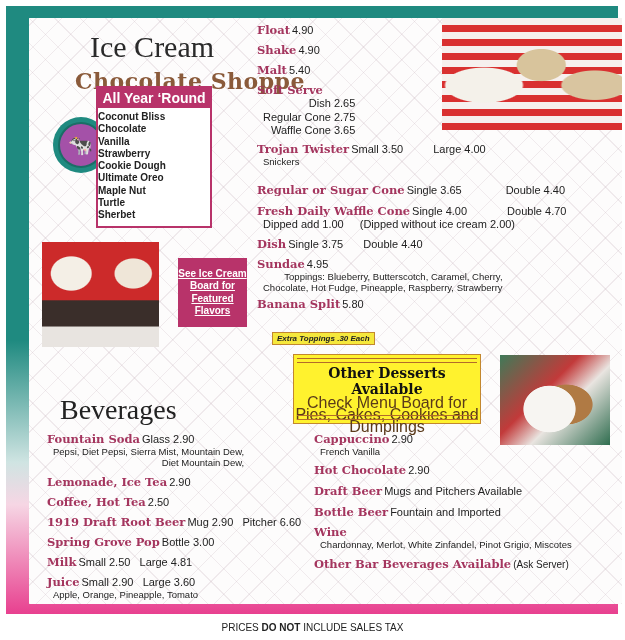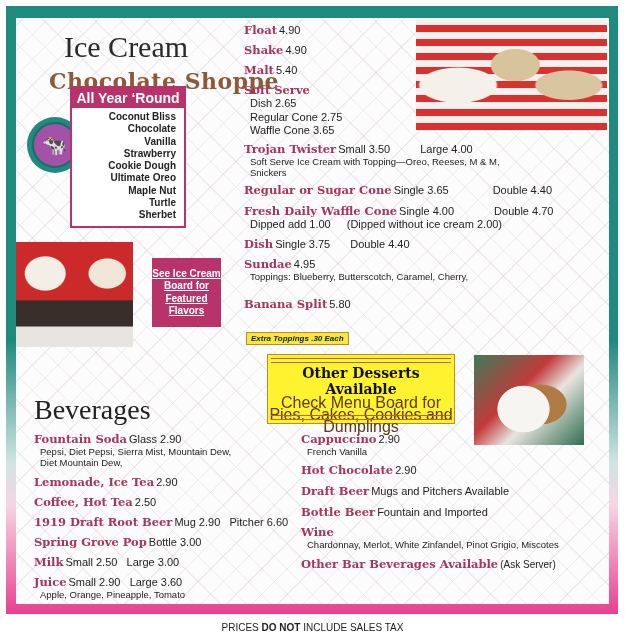--- a/index.html
+++ b/index.html
@@ -6,26 +6,26 @@
   body { width:625px; height:640px; background:#ffffff; position:relative; overflow:hidden;
          font-family:"Liberation Sans", sans-serif; color:#222; }
   .frame { position:absolute; left:6px; top:6px; width:612px; height:608px;
            background:linear-gradient(to bottom, #1f8a80 0%, #1f8a80 55%, #cfe4e2 75%, #f6d6e4 82%, #e8408f 100%); }
   .inner { position:absolute; left:16px; top:18px; width:593px; height:586px;
            background-color:#fdfcfc;
            background-image:
              repeating-linear-gradient(45deg, rgba(200,180,190,0.25) 0 1px, transparent 1px 18px),
              repeating-linear-gradient(-45deg, rgba(200,180,190,0.25) 0 1px, transparent 1px 18px);
            overflow:hidden; }
-  .abs { position:absolute; }
+  .abs { position:absolute;margin-left:13px; }
   .title-ice { left:48px; top:12px; font-family:"Liberation Serif", serif; font-size:30px; color:#2a2a2a; }
   .title-choc { left:33px; top:50px; font-family:"DejaVu Serif", serif; font-weight:bold; font-size:22px; color:#8a5a3a; letter-spacing:0.5px; }
   .flavors { left:54px; top:68px; width:112px; border:2px solid #b8336a; background:#fff; }
   .flavors .hdr { background:#b8336a; color:#fff; font-weight:bold; font-size:14px; text-align:center; padding:2px 0; }
-  .flavors ul { list-style:none; margin:0; padding:3px 8px 4px; text-align:right; }
+  .flavors ul { list-style:none; margin:0; padding:3px 0 4px; text-align:left; }
   .flavors li { font-weight:bold; font-size:10px; line-height:12.3px; color:#222; }
   .logo { left:11px; top:99px; width:56px; height:56px; border-radius:50%; background:#1f8a80; display:flex; align-items:center; justify-content:center; }
   .logo .in { width:42px; height:42px; border-radius:50%; background:#a451a8; border:2px solid #1a6e66; display:flex; align-items:center; justify-content:center; font-size:20px; color:#fff; }
   .photo { overflow:hidden; }
   .photo1 { left:400px; top:0px; width:191px; height:112px; background:
        radial-gradient(ellipse at 22% 60%, #f4f1ea 0 18%, transparent 19%),
        radial-gradient(ellipse at 52% 42%, #d8c49c 0 17%, transparent 18%),
        radial-gradient(ellipse at 80% 60%, #d9c5a0 0 15%, transparent 16%),
        repeating-linear-gradient(0deg, #d93030 0 7px, #f6f0ee 7px 14px),
        #d93030; }
@@ -33,21 +33,21 @@
        radial-gradient(ellipse at 25% 30%, #f4efe6 0 16%, transparent 17%),
        radial-gradient(ellipse at 78% 30%, #efe6d8 0 14%, transparent 15%),
        linear-gradient(to bottom, #cc2a2a 0%, #cc2a2a 55%, #3a2e2a 56%, #3a2e2a 80%, #e8e4e0 81%); }
   .photo3 { left:458px; top:337px; width:110px; height:90px; background:
        radial-gradient(ellipse at 45% 60%, #f7f5f2 0 30%, transparent 31%),
        radial-gradient(ellipse at 60% 55%, #b07a44 0 28%, transparent 29%),
        linear-gradient(135deg, #3f7a58, #c23a3a 40%, #e9e4e0 60%, #2f6d4f); }
   .see-board { left:136px; top:240px; width:69px; height:69px; background:#b8336a; color:#fff; font-weight:bold; font-size:10px; text-align:center; display:flex; align-items:center; justify-content:center; line-height:12.5px;text-decoration:underline; }
   .item { position:absolute; font-size:11px; color:#222; white-space:nowrap; }
   .item b { font-family:"DejaVu Serif", serif; font-weight:bold; color:#a4355e; font-size:11.5px; margin-right:2px; }
-  .sub { position:absolute; font-size:9.5px; color:#222; line-height:11px; white-space:nowrap; }
+  .sub { position:absolute; font-size:9.5px; color:#222; line-height:11px; white-space:nowrap;text-align:right; }
   .extra { left:230px; top:314px; background:#f5e83c; border:1.5px solid #c2872f; font-size:8px; font-weight:bold; font-style:italic; padding:1px 4px; }
   .desserts { left:251px; top:336px; width:186px; height:68px; background:#fff22e; border:1px solid #c2872f; text-align:center; }
   .desserts:before, .desserts:after { content:""; position:absolute; left:3px; right:3px; height:3px; border-top:1px solid #b36b2a; border-bottom:1px solid #b36b2a; }
   .desserts:before { top:3px; } .desserts:after { bottom:3px; }
   .desserts .h { font-family:"DejaVu Serif", serif; font-weight:bold; font-size:14px; color:#111; margin-top:10px; }
   .desserts .t { font-size:16px; color:#5a3a1a; line-height:12px; }
   .bev-title { left:18px; top:376px; font-family:"Liberation Serif", serif; font-size:28px; color:#222; }
   .footer { position:absolute; left:0; width:625px; top:622px; text-align:center; font-size:10px; color:#222; }
 </style>
 </head>
@@ -87,34 +87,34 @@
   <div class="item" style="left:228px;top:45px"><b>Malt</b><span>5.40</span></div>
   <div class="item" style="left:228px;top:65px"><b>Soft Serve</b></div>
   <div class="sub" style="left:234px;top:79px;font-size:11px;line-height:13.5px">
     <div>Dish  2.65</div>
     <div>Regular Cone 2.75</div>
     <div>Waffle Cone  3.65</div>
   </div>
 
   <div class="item" style="left:228px;top:124px"><b>Trojan Twister</b><span>Small 3.50</span><span style="margin-left:30px">Large 4.00</span></div>
   <div class="sub" style="left:234px;top:138px">
-    <div>Soft Serve Ice Cream with Topping—Oreo, Reeses, M &amp; M,</div>
     <div>Snickers</div>
   </div>
 
   <div class="item" style="left:228px;top:165px"><b>Regular or Sugar Cone</b><span>Single 3.65</span><span style="margin-left:44px">Double 4.40</span></div>
 
   <div class="item" style="left:228px;top:186px"><b>Fresh Daily Waffle Cone</b><span>Single 4.00</span><span style="margin-left:40px">Double 4.70</span></div>
   <div class="item" style="left:234px;top:200px"><span>Dipped add 1.00</span><span style="margin-left:16px">(Dipped without ice cream 2.00)</span></div>
 
   <div class="item" style="left:228px;top:219px"><b>Dish</b><span>Single 3.75</span><span style="margin-left:20px">Double 4.40</span></div>
 
   <div class="item" style="left:228px;top:239px"><b>Sundae</b><span>4.95</span></div>
   <div class="sub" style="left:234px;top:253px">
     <div>Toppings: Blueberry, Butterscotch, Caramel, Cherry,</div>
+    <div>Chocolate, Hot Fudge, Pineapple, Raspberry, Strawberry</div>
   </div>
 
   <div class="item" style="left:228px;top:279px"><b>Banana Split</b><span>5.80</span></div>
 
 
   <div class="abs extra">Extra Toppings .30 Each</div>
 
   <div class="abs desserts">
     <div class="h">Other Desserts Available</div>
     <div class="t">Check Menu Board for</div>
@@ -126,21 +126,21 @@
 
   <div class="item" style="left:18px;top:414px"><b>Fountain Soda</b><span>Glass 2.90</span></div>
   <div class="sub" style="left:24px;top:428px">
     <div>Pepsi, Diet Pepsi, Sierra Mist, Mountain Dew,</div>
     <div>Diet Mountain Dew,</div>
   </div>
   <div class="item" style="left:18px;top:457px"><b>Lemonade, Ice Tea</b><span>2.90</span></div>
   <div class="item" style="left:18px;top:477px"><b>Coffee, Hot Tea</b><span>2.50</span></div>
   <div class="item" style="left:18px;top:497px"><b>1919  Draft Root Beer</b><span style="white-space:pre">Mug 2.90   Pitcher 6.60</span></div>
   <div class="item" style="left:18px;top:517px"><b>Spring Grove Pop</b><span>Bottle 3.00</span></div>
-  <div class="item" style="left:18px;top:537px"><b>Milk</b><span style="white-space:pre">Small 2.50   Large 3.00</span></div>
+  <div class="item" style="left:18px;top:537px"><b>Milk</b><span style="white-space:pre">Small 2.50   Large 4.81</span></div>
   <div class="item" style="left:18px;top:557px"><b>Juice</b><span style="white-space:pre">Small 2.90   Large 3.60</span></div>
   <div class="sub" style="left:24px;top:571px">Apple, Orange, Pineapple, Tomato</div>
 
   <div class="item" style="left:285px;top:414px"><b>Cappuccino</b><span>2.90</span></div>
   <div class="sub" style="left:291px;top:428px">French Vanilla</div>
   <div class="item" style="left:285px;top:445px"><b>Hot Chocolate</b><span>2.90</span></div>
   <div class="item" style="left:285px;top:466px"><b>Draft Beer</b><span>Mugs and Pitchers Available</span></div>
   <div class="item" style="left:285px;top:487px"><b>Bottle Beer</b><span>Fountain and Imported</span></div>
   <div class="item" style="left:285px;top:507px"><b>Wine</b></div>
   <div class="sub" style="left:291px;top:521px">Chardonnay, Merlot, White Zinfandel, Pinot Grigio, Miscotes</div>

